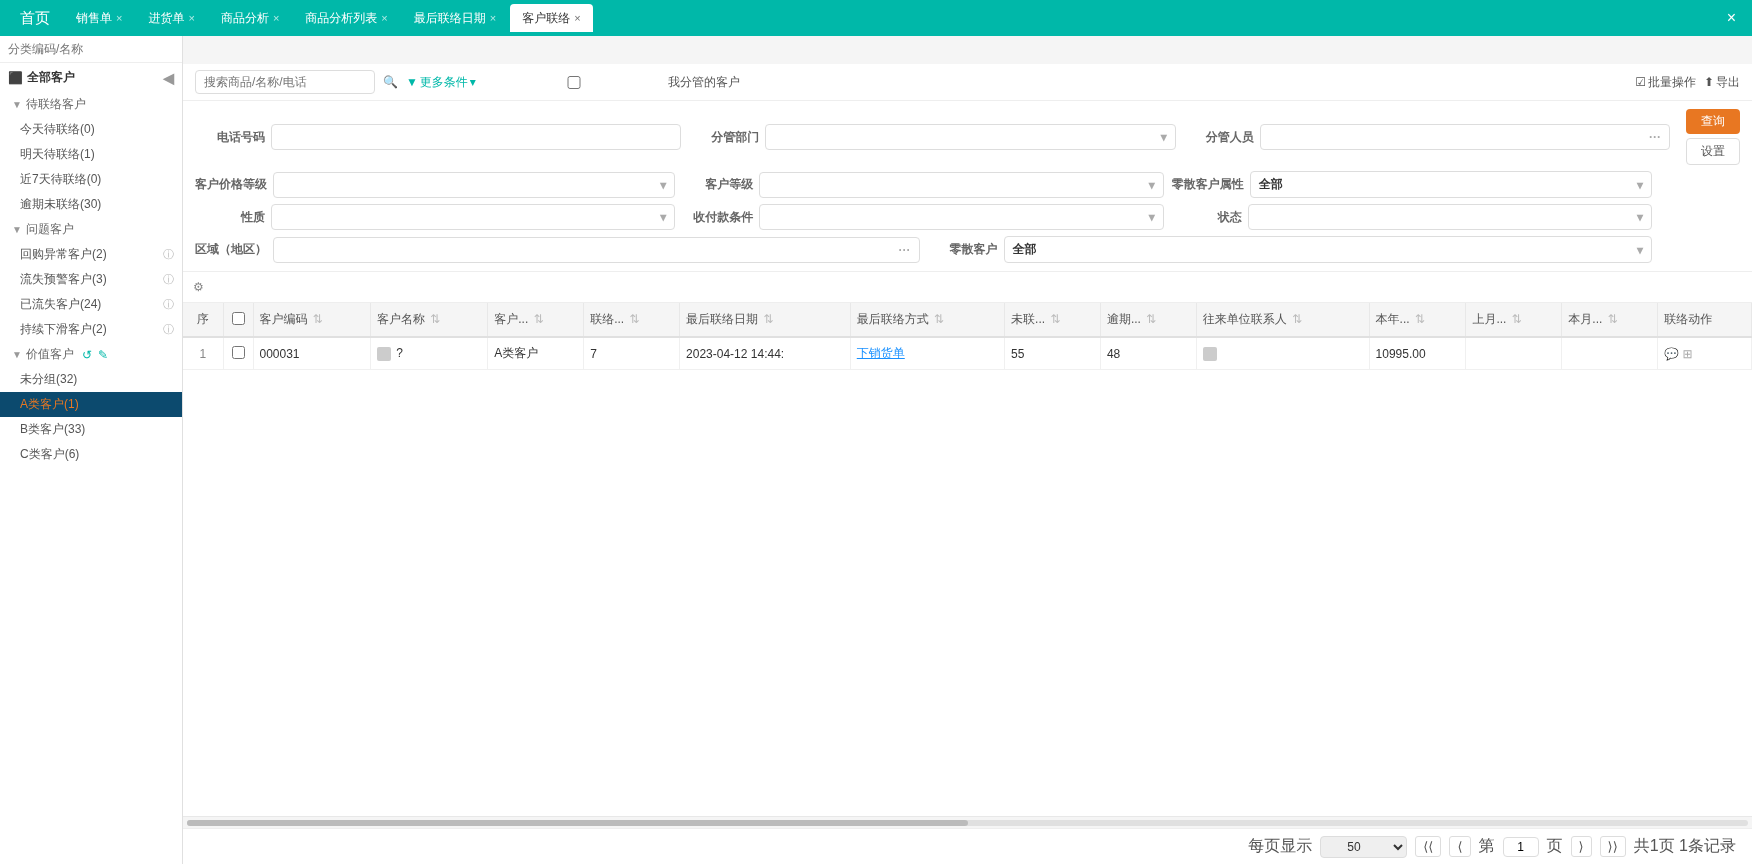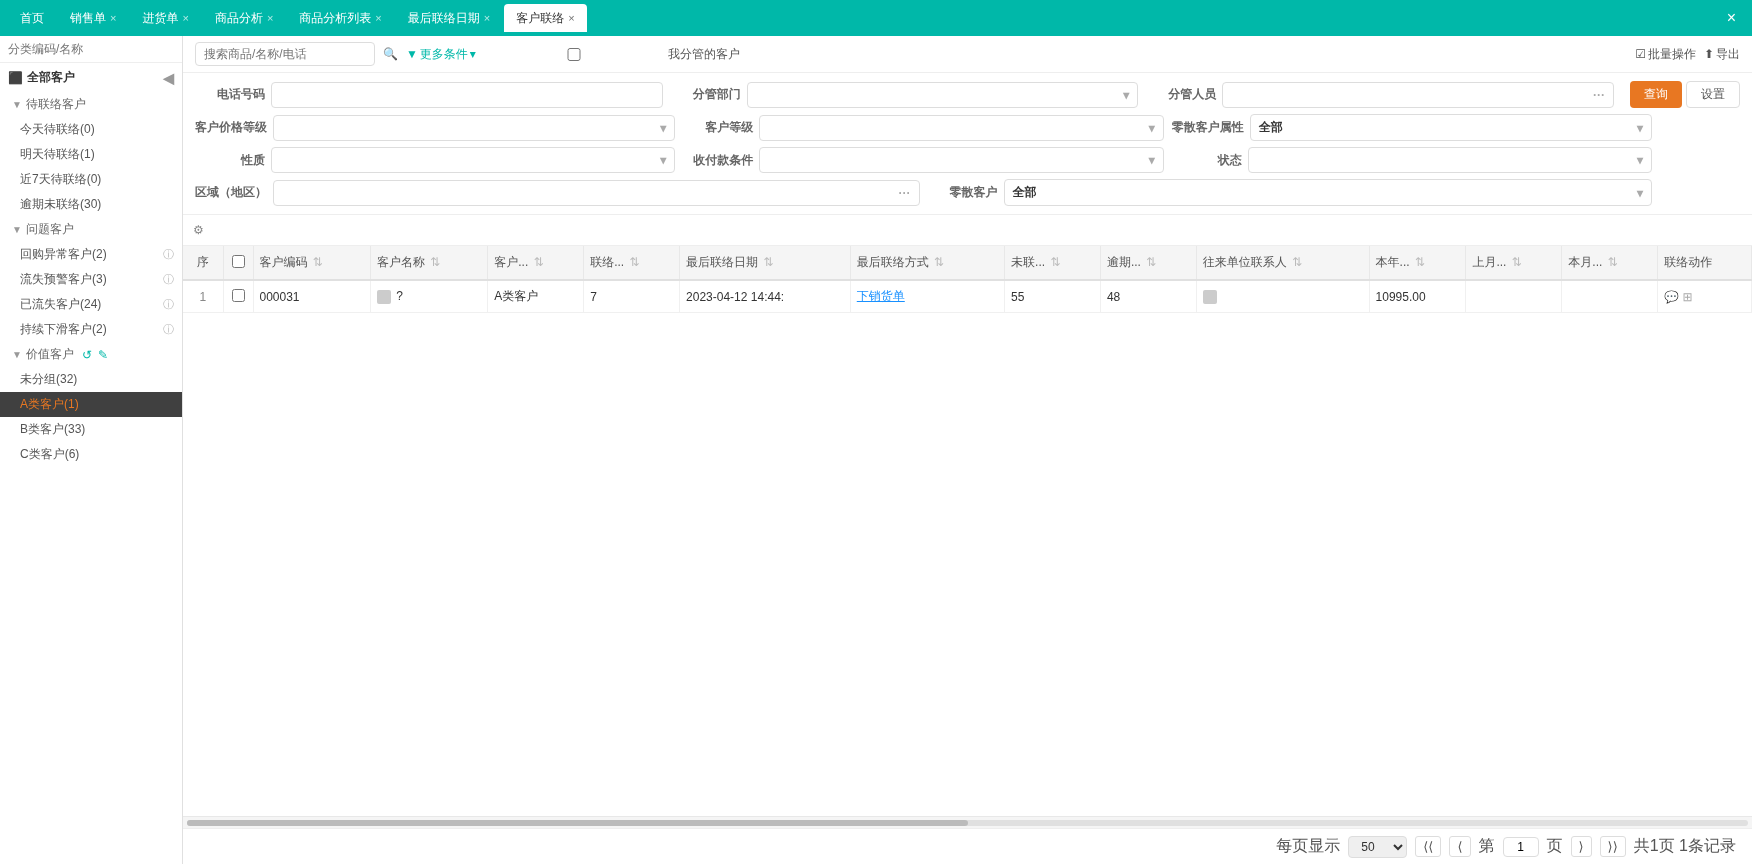--- a/index.html
+++ b/index.html
@@ -21,21 +21,21 @@
       height: 28px;
       color: #fff;
       cursor: pointer;
       border-radius: 4px 4px 0 0;
       font-size: 13px;
       white-space: nowrap;
       gap: 4px;
     }
     .nav-tab.active { background: #fff; color: #333; }
     .nav-tab .close-x { font-size: 11px; opacity: 0.7; }
-    .nav-home { color: #fff; font-size: 12px; padding: 0 12px; cursor: pointer; }
+    .nav-home { color: #fff; font-size: 15px; padding: 0 12px; cursor: pointer; }
     .nav-spacer { flex: 1; }
     .nav-close-btn { color: #fff; font-size: 16px; cursor: pointer; padding: 0 8px; }
 
     
     .main-layout {
       display: flex;
       height: calc(864px - 36px);
     }
 
     
@@ -87,21 +87,21 @@
     }
     .sidebar-group-label .triangle { color: #999; font-size: 10px; }
     .sidebar-item {
       display: flex;
       align-items: center;
       padding: 4px 8px 4px 20px;
       color: #555;
       font-size: 12px;
       cursor: pointer;
     }
-    .sidebar-item.active { background: #404040; color: #e87722; }
+    .sidebar-item.active { background: #0c4a6e; color: #e87722; }
     .sidebar-item .info-icon {
       margin-left: auto;
       color: #bbb;
       font-size: 11px;
     }
 
     
     .content-area {
       flex: 1;
       display: flex;
@@ -110,20 +110,21 @@
     }
 
     
     .filter-bar {
       display: flex;
       align-items: center;
       padding: 6px 12px;
       background: #fff;
       border-bottom: 1px solid #eee;
       gap: 8px;
+      margin-top: 28px;
     }
     .filter-bar input {
       border: 1px solid #ddd;
       border-radius: 4px;
       padding: 4px 8px;
       width: 180px;
       font-size: 12px;
     }
     .filter-more {
       display: flex;
@@ -276,21 +277,21 @@
       padding: 6px 16px;
       background: #fff;
       border-top: 1px solid #eee;
       gap: 8px;
       height: 36px;
     }
     .pagination-bar span { color: #555; font-size: 16px; }
     .page-size-select {
       border: 1px solid #ddd;
       border-radius: 4px;
-      padding: 2px 8px;
+      padding: 2px 22px;
       font-size: 12px;
       color: #333;
     }
     .page-btn {
       border: 1px solid #ddd;
       background: #fff;
       border-radius: 3px;
       padding: 2px 7px;
       cursor: pointer;
       color: #555;
@@ -492,21 +493,21 @@
               <span class="caret">▾</span>
           </div>
         </div>
         <div class="filter-cell">
           <span class="filter-label">分管人员</span>
           <div class="filter-input" style="flex:2">
             <span></span>
               <span class="filter-dots">···</span>
           </div>
         </div>
-        <div style="display:flex; gap:4px; margin-left:8px;">
+        <div style="display:flex; flex-direction:column; gap:4px; margin-left:8px;">
           <button class="btn-orange">查询</button>
           <button class="btn-outline">设置</button>
         </div>
       </div>
 
       <div class="filter-row">
         <div class="filter-cell">
           <span class="filter-label">客户价格等级</span>
           <div class="filter-input" style="flex:2">
             <span></span>

